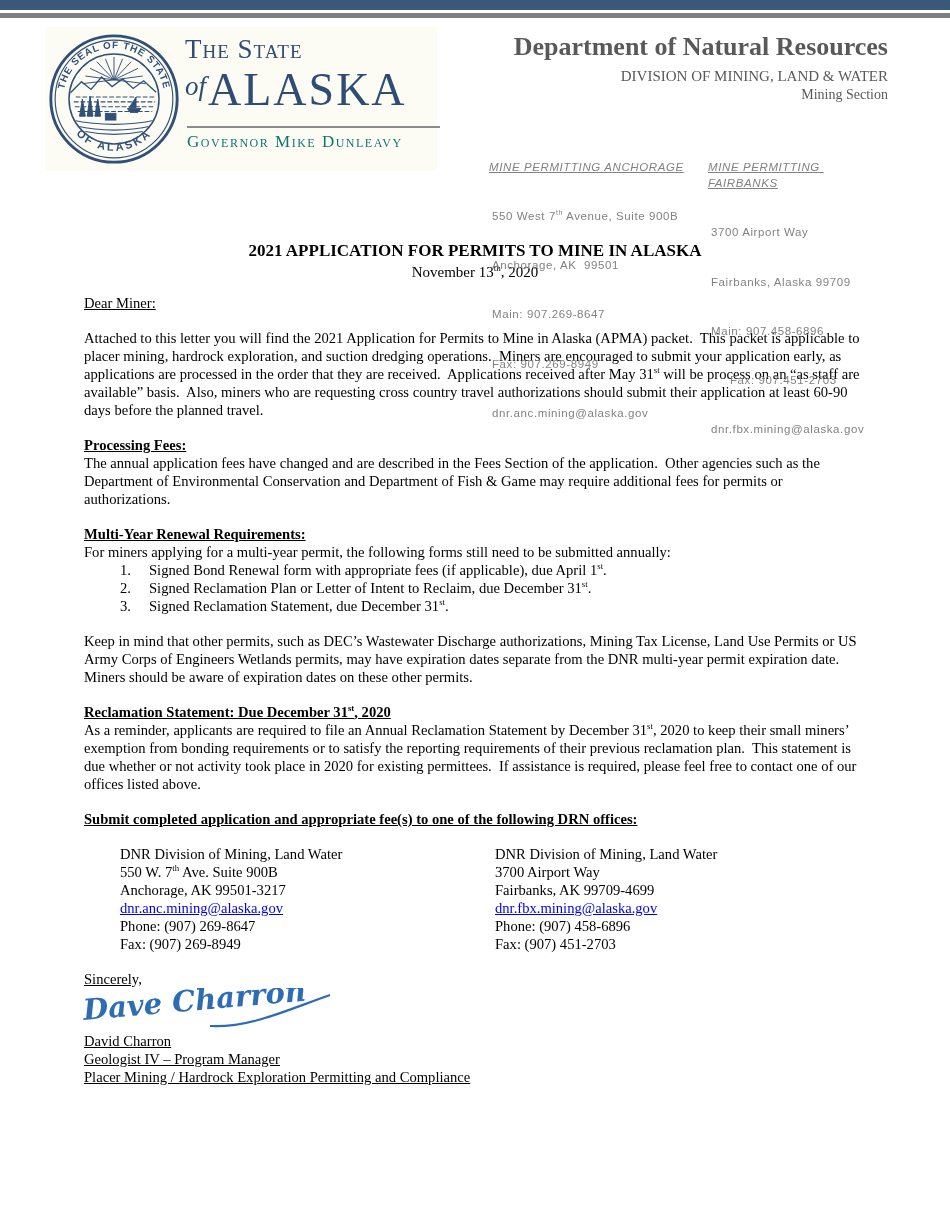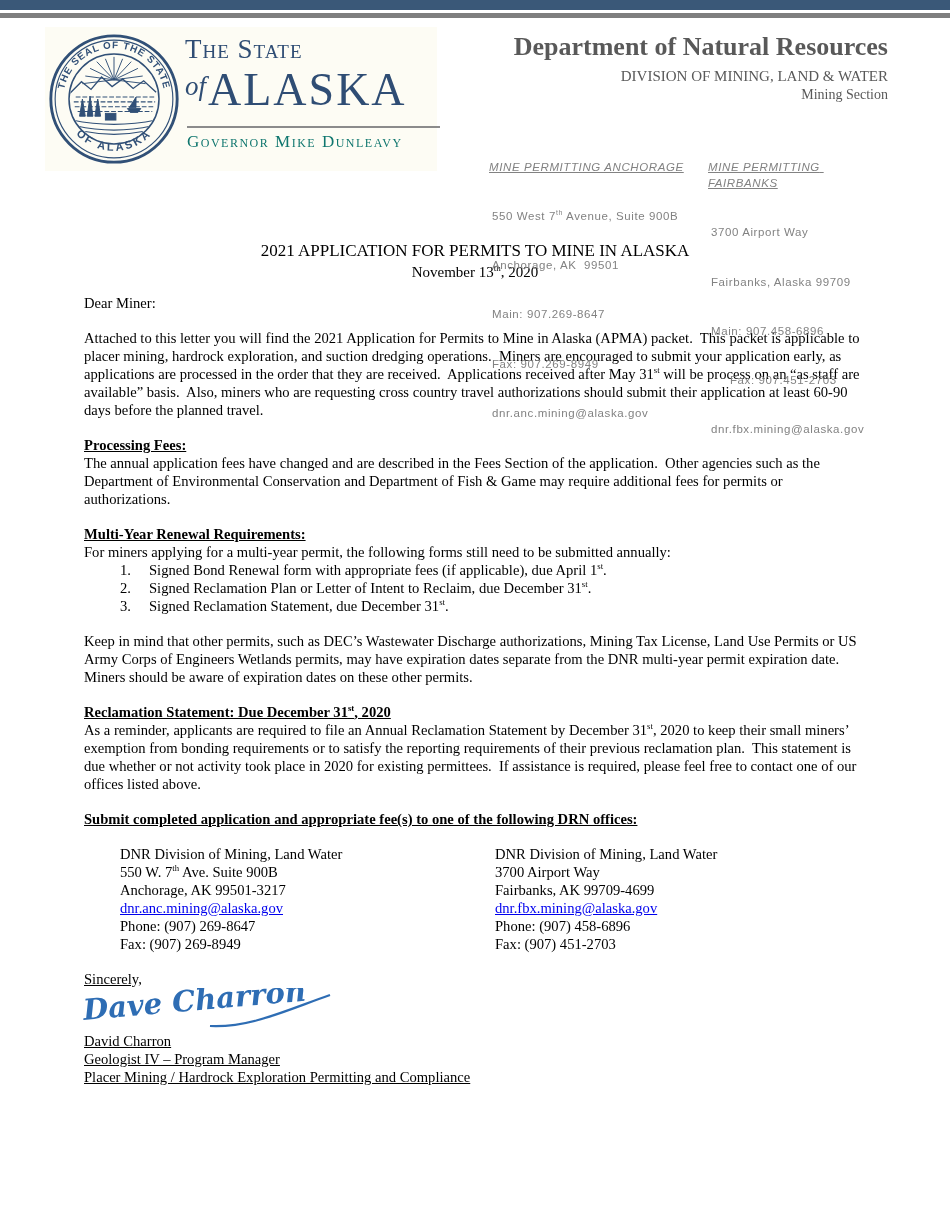--- a/index.html
+++ b/index.html
@@ -55,23 +55,23 @@
     color: #828282; line-height: 16.4px;
   }
   .office { white-space: pre-wrap; }
   .off-anc { width: 219px; }
   .off-fbx { width: 185px; }
   .off-title { text-decoration: underline; font-style: italic; }
   .off-line { padding-left: 3px; }
 
   
   .letter { padding: 0 84px; margin-top: 16px; font-size: 14.6px; line-height: 18px; }
-  .title { text-align: center; font-size: 17px; font-weight: normal; line-height: 20px; }
+  .title { text-align: center; font-size: 17px; font-weight: bold; line-height: 20px; }
   .date  { text-align: center; font-size: 15px; margin-top: 2px; line-height: 18px; }
-  .salutation { margin-top: 13px; }
+  .salutation { margin-top: 13px; text-decoration: underline; }
   .p { white-space: pre-wrap; }
   .sp { margin-top: 17px; }
   .section { margin-top: 17px; }
   .sec-heading { font-weight: bold; text-decoration: underline; white-space: pre-wrap; }
   sup { font-size: 0.6em; line-height: 0; }
 
   .mlist { margin: 0; }
   .li { display: flex; padding-left: 36px; }
   .li-num { width: 29px; flex: 0 0 auto; }
   .li-text { flex: 1; white-space: pre-wrap; }

